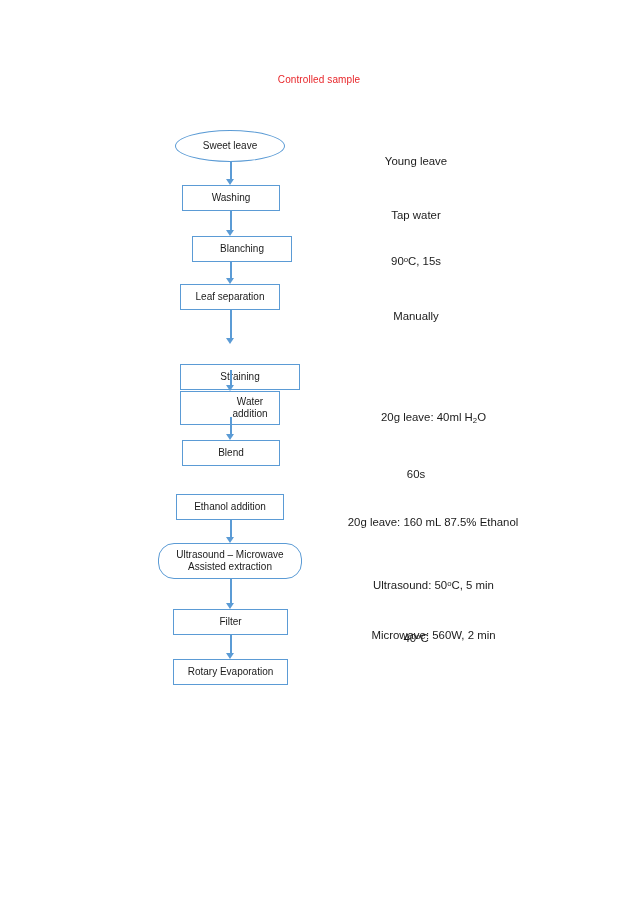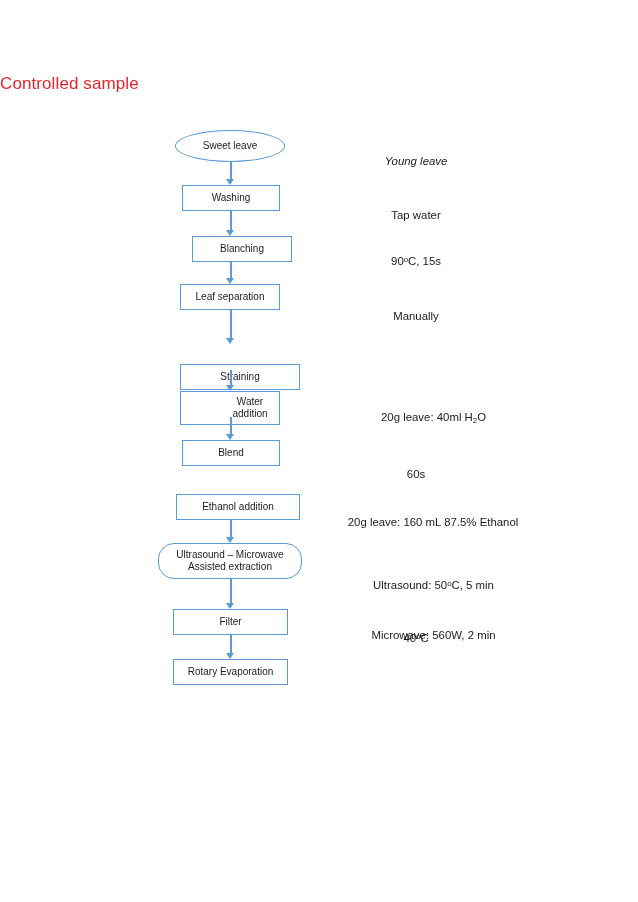--- a/index.html
+++ b/index.html
@@ -19,22 +19,22 @@
     width: 638px;
     height: 902px;
   }
 
   
   #chart-title {
     position: absolute;
     left: 0;
     top: 74px;
     width: 638px;
-    text-align: left;
-    font-size: 17px;
+    text-align: center;
+    font-size: 10px;
     color: #e8262a;
     letter-spacing: 0.1px;
     white-space: nowrap;
   }
 
   
   .node {
     position: absolute;
     box-sizing: border-box;
     border: 1.2px solid #5b9bd5;
@@ -148,21 +148,21 @@
   </div>
 
   <div class="node" style="left:182px; top:440px; width:98px; height:26px;">
     <span class="nodetext">Blend</span>
   </div>
   <div class="connector noarrow" style="left:226px; top:466px; height:28px;">
     <div class="shaft" style="height:0px;"></div>
 
   </div>
 
-  <div class="node" style="left:176px; top:494px; width:124px; height:26px;">
+  <div class="node" style="left:176px; top:494px; width:108px; height:26px;">
     <span class="nodetext">Ethanol addition</span>
   </div>
   <div class="connector" style="left:226px; top:520px; height:23px;">
     <div class="shaft" style="height:17px;"></div>
     <div class="head"></div>
   </div>
 
   <div class="node" style="left:158px; top:543px; width:144px; height:36px;border-radius:16px;">
     <span class="nodetext">Ultrasound – Microwave
 Assisted extraction</span>
@@ -177,21 +177,21 @@
   </div>
   <div class="connector" style="left:226px; top:635px; height:24px;">
     <div class="shaft" style="height:18px;"></div>
     <div class="head"></div>
   </div>
 
   <div class="node" style="left:173px; top:659px; width:115px; height:26px;">
     <span class="nodetext">Rotary Evaporation</span>
   </div>
 
-  <div class="note" style="left:336px; top:136px; width:160px;font-style:italic;">
+  <div class="note" style="left:336px; top:136px; width:160px;">
     <span>Young leave</span>
   </div>
 
   <div class="note" style="left:336px; top:190px; width:160px;">
     <span>Tap water</span>
   </div>
 
   <div class="note" style="left:336px; top:236px; width:160px;">
     <span>90</span><sup>o</sup><span>C, 15s</span>
   </div>

